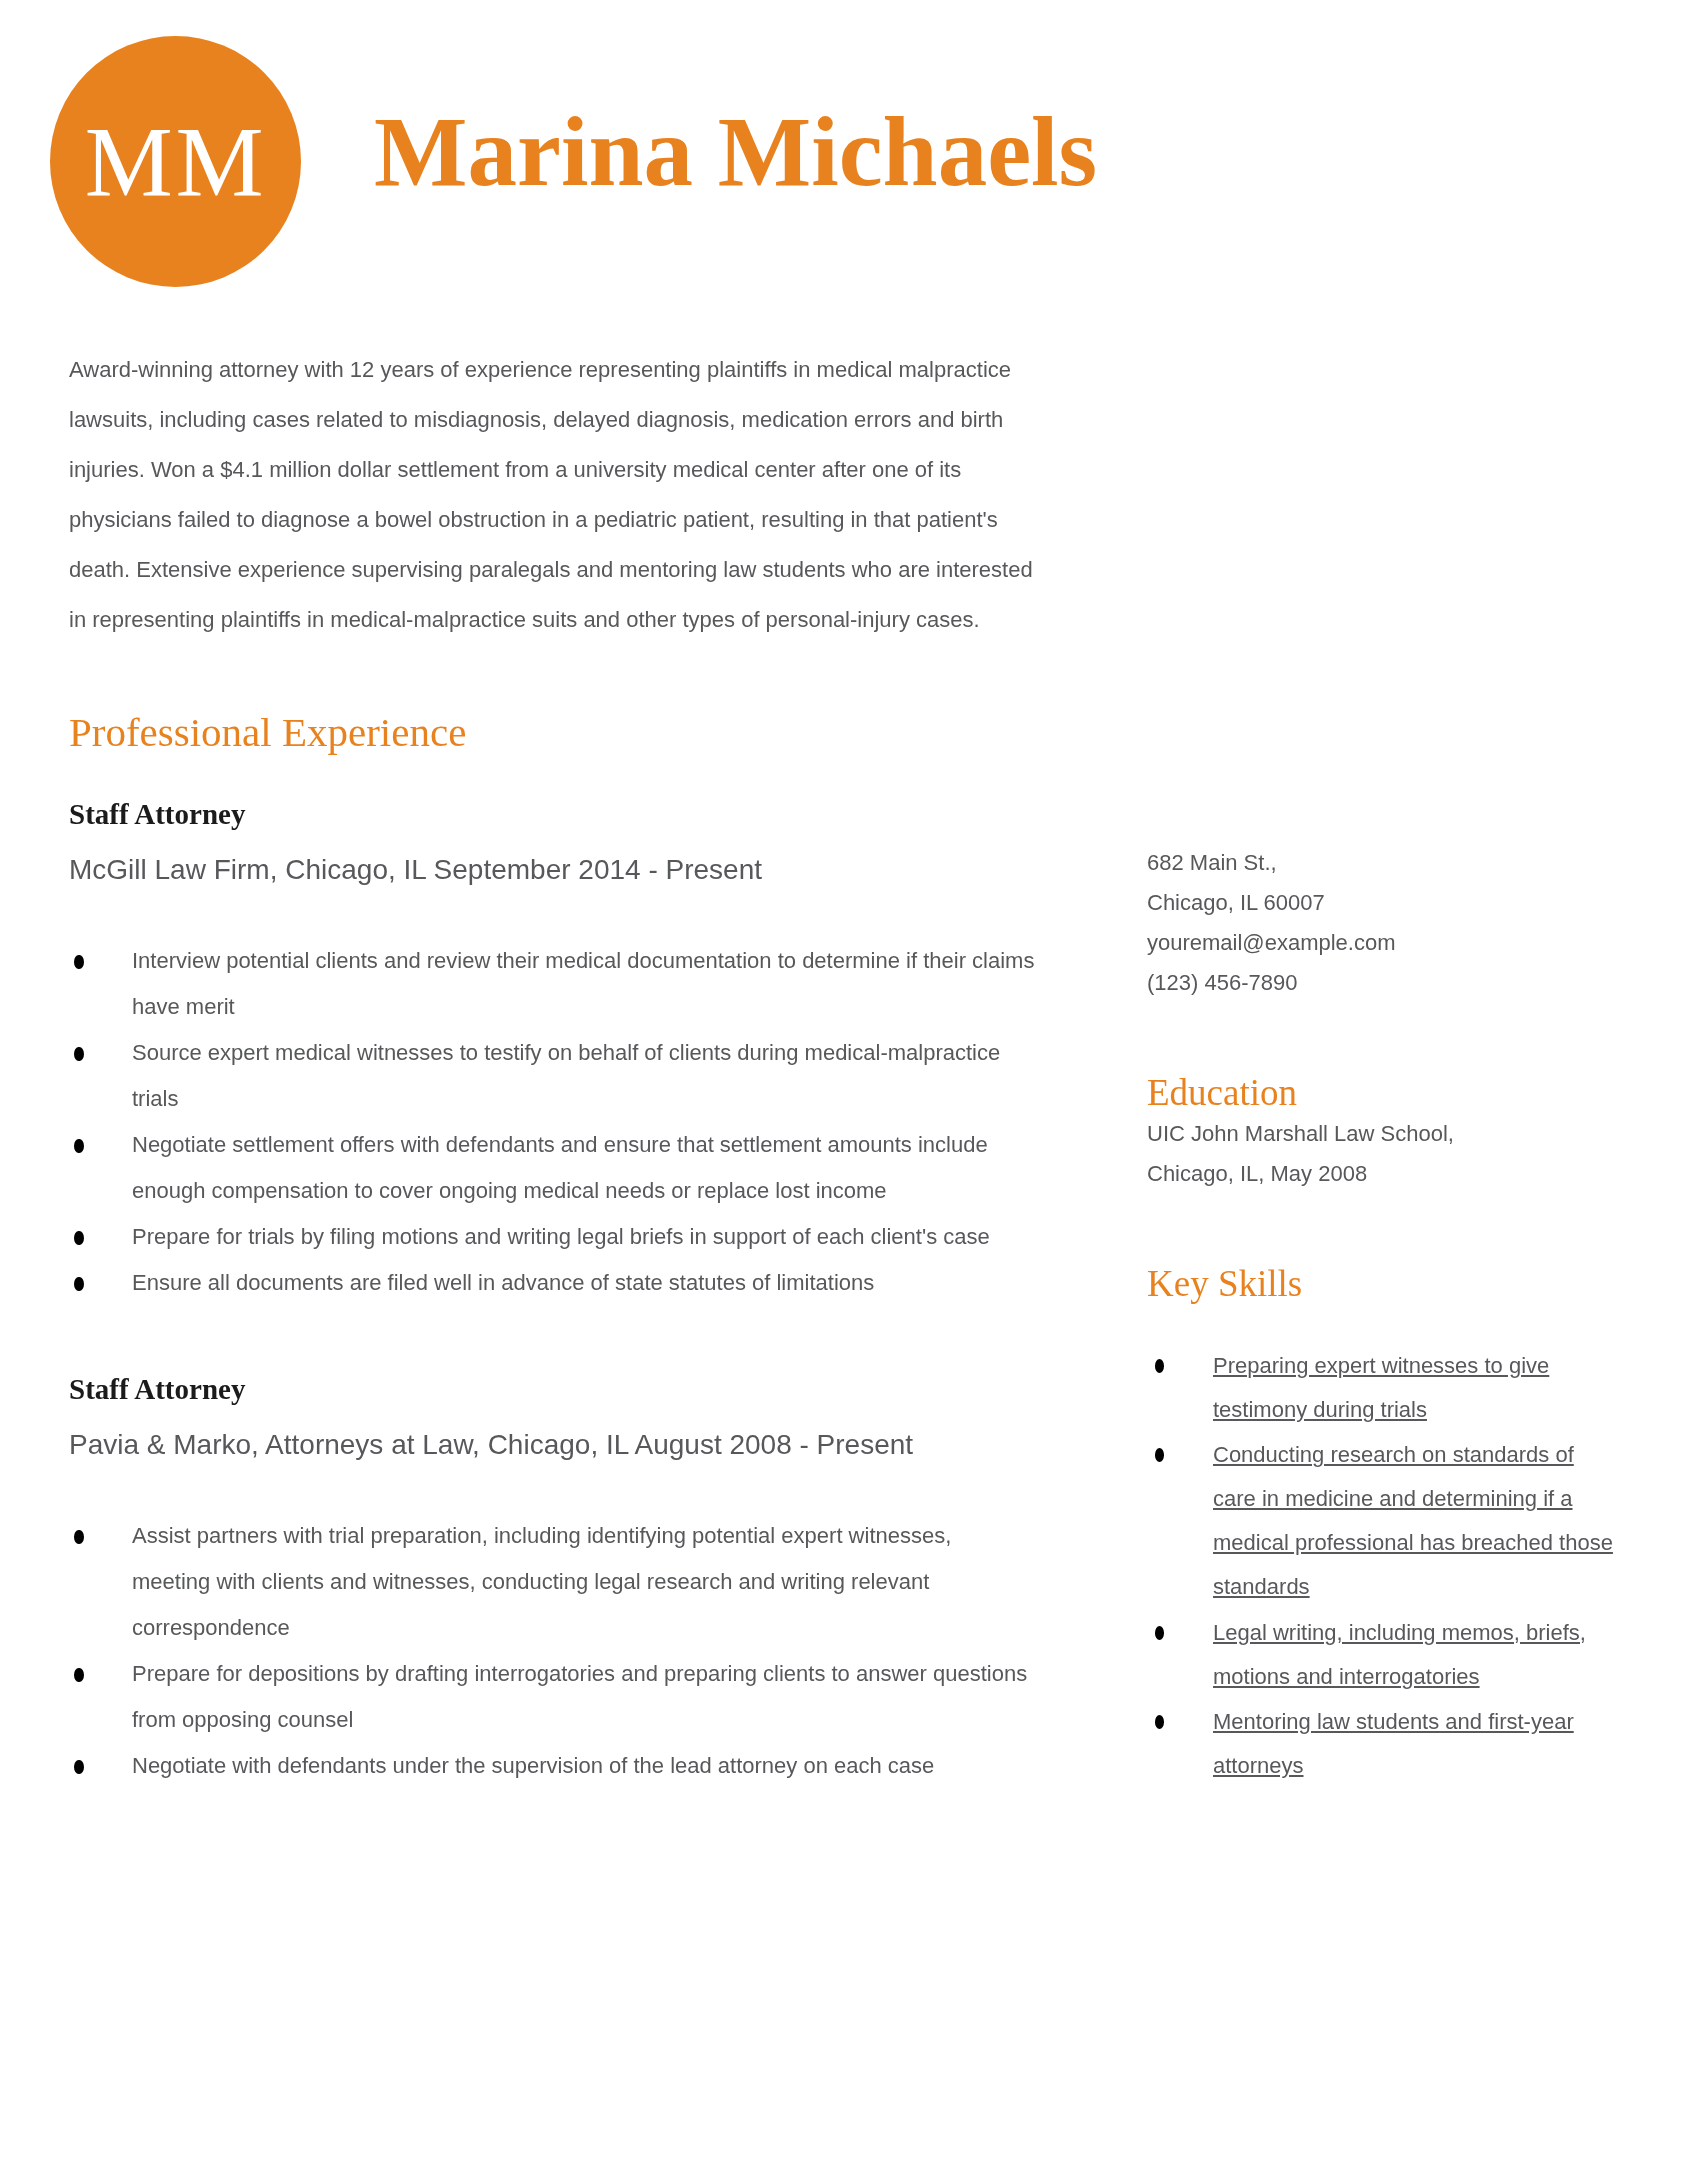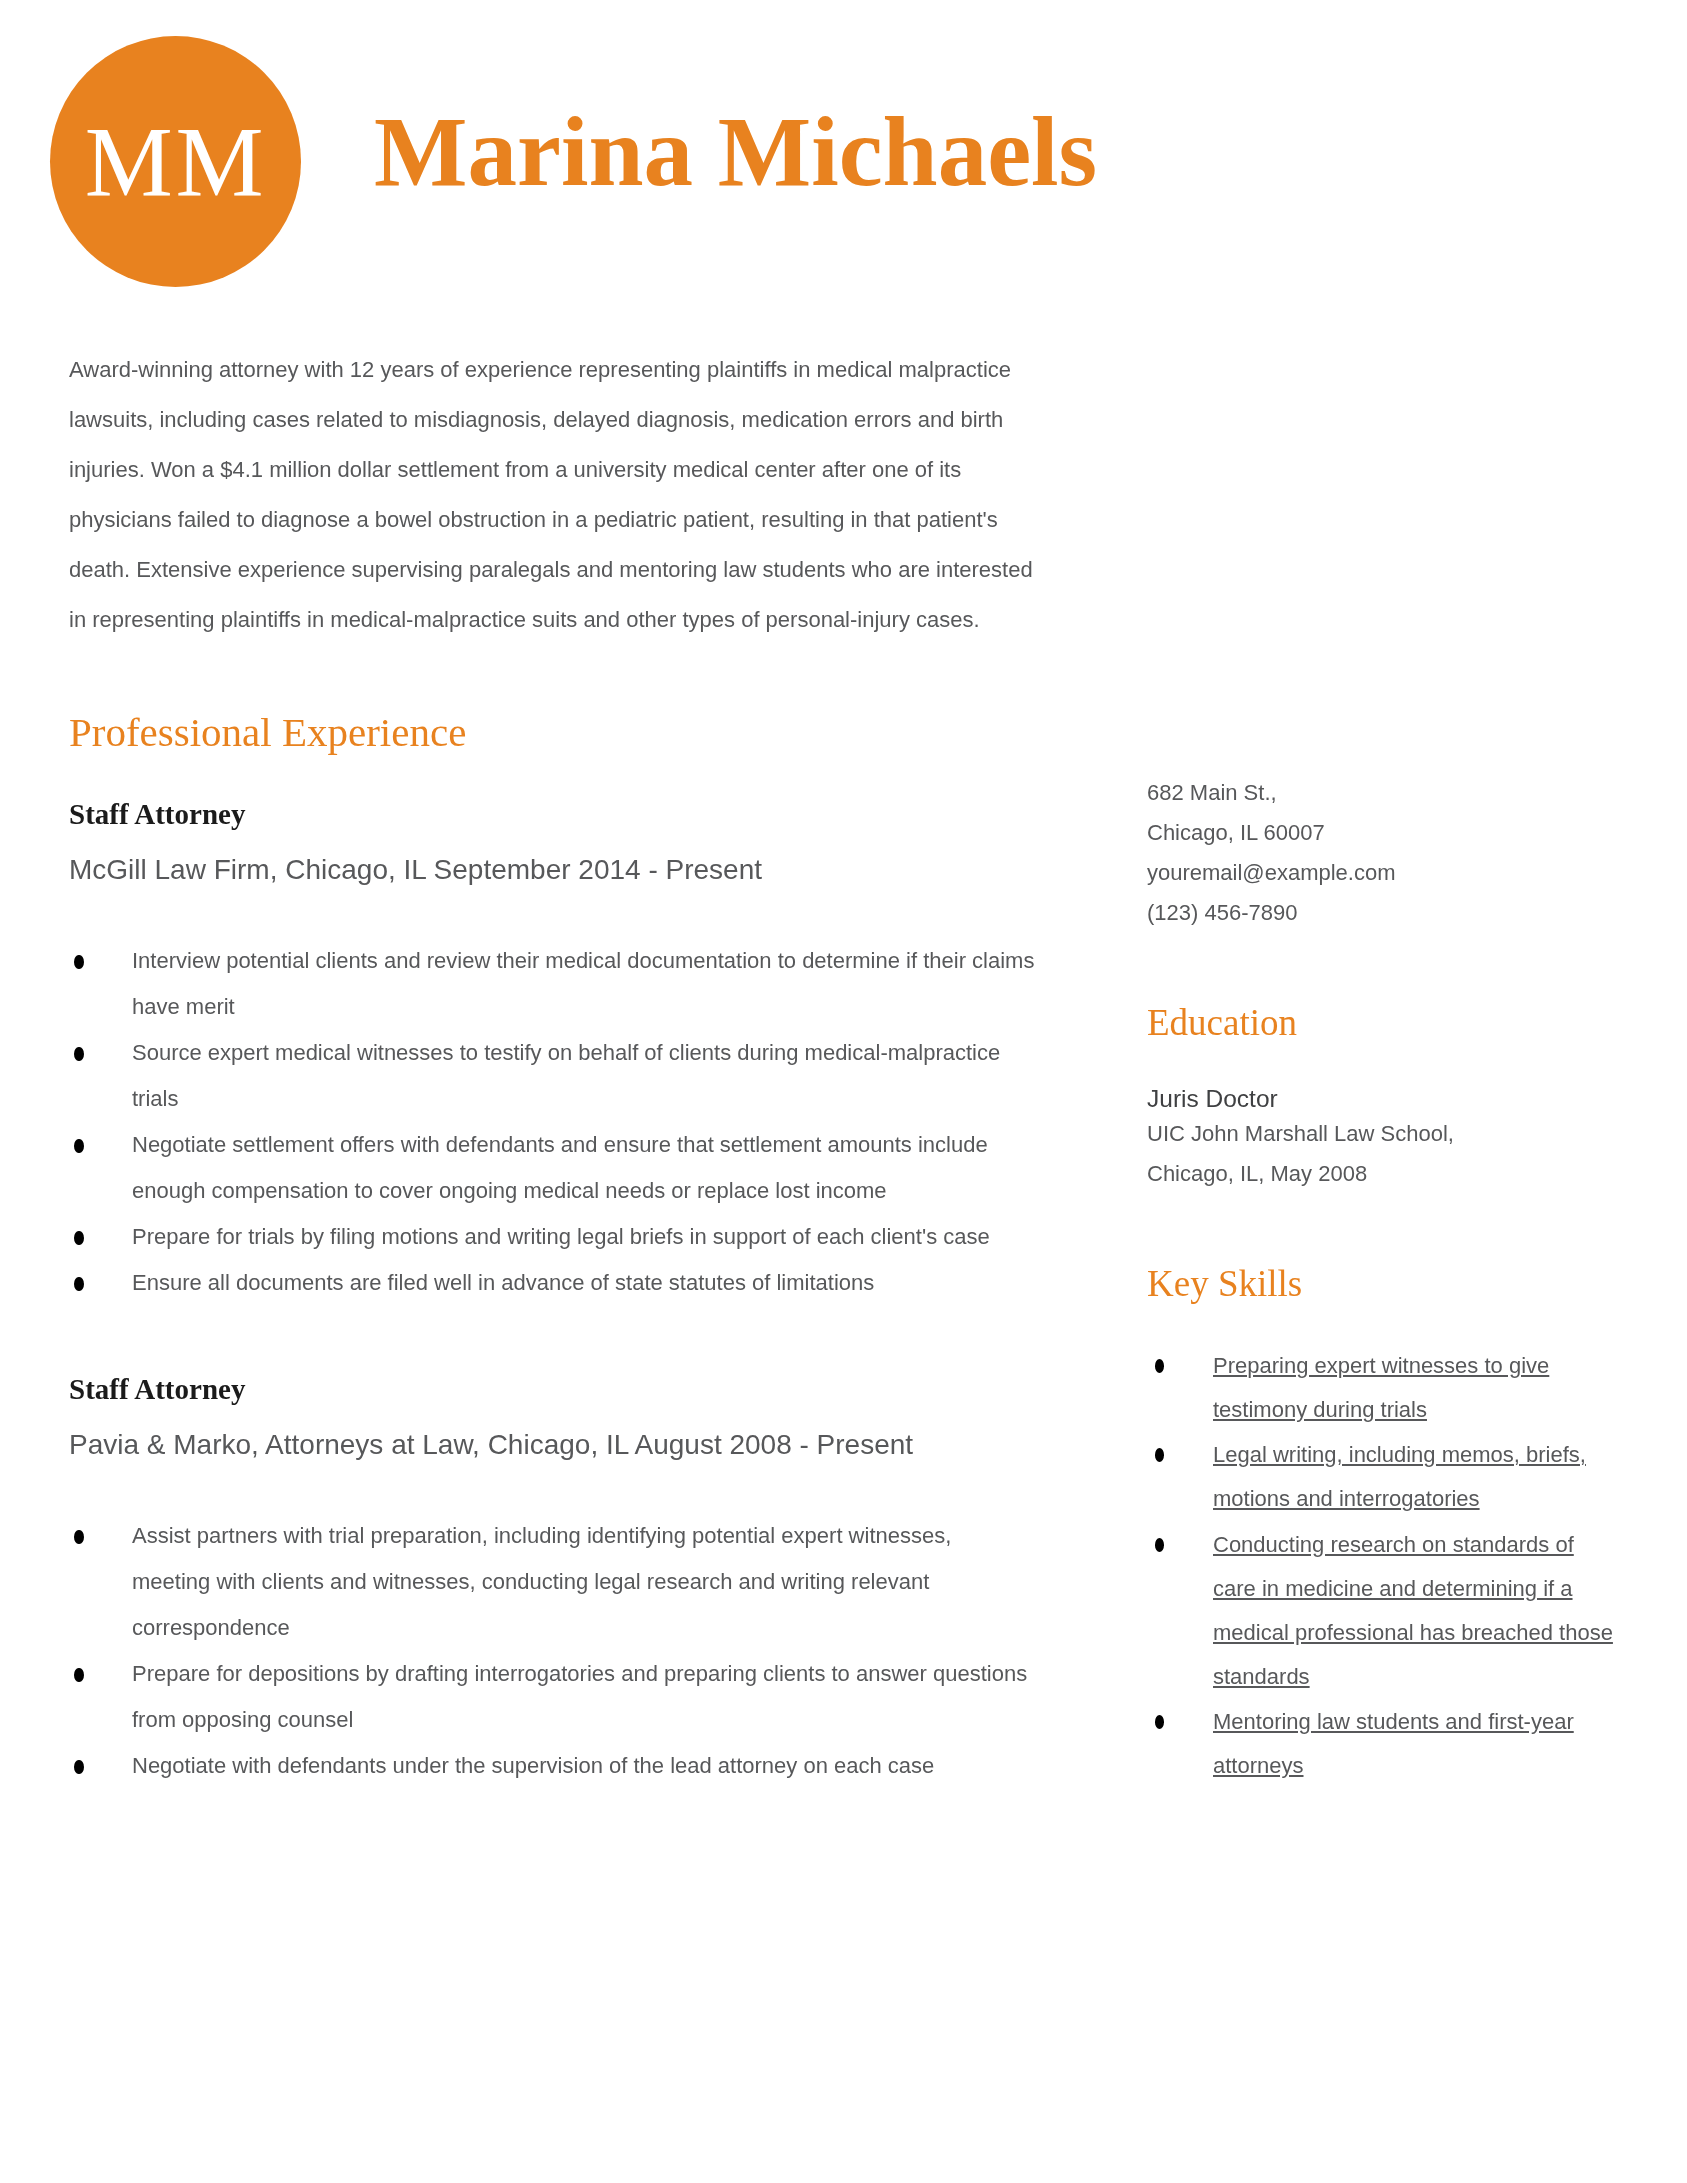--- a/index.html
+++ b/index.html
@@ -134,29 +134,28 @@
     <div class="col-right">
 
       <div class="contact">
         <div class="contact-line">682 Main St.,</div>
         <div class="contact-line">Chicago, IL 60007</div>
         <div class="contact-line">youremail@example.com</div>
         <div class="contact-line">(123) 456-7890</div>
       </div>
 
       <h2 class="side-heading">Education</h2>
-      <div class="edu-degree">Juris Doctor</div>
       <div class="edu-line">UIC John Marshall Law School,</div>
       <div class="edu-line">Chicago, IL, May 2008</div>
 
       <h2 class="side-heading">Key Skills</h2>
       <ul class="skills">
         <li>Preparing expert witnesses to give testimony during trials</li>
+        <li>Conducting research on standards of care in medicine and determining if a medical professional has breached those standards</li>
         <li>Legal writing, including memos, briefs, motions and interrogatories</li>
-        <li>Conducting research on standards of care in medicine and determining if a medical professional has breached those standards</li>
         <li>Mentoring law students and first-year attorneys</li>
       </ul>
 
     </div>
 
   </div>
 
 </div>
 
 

